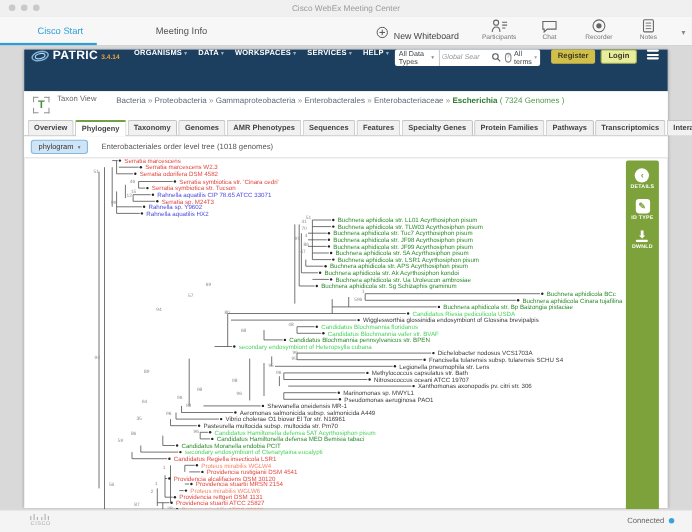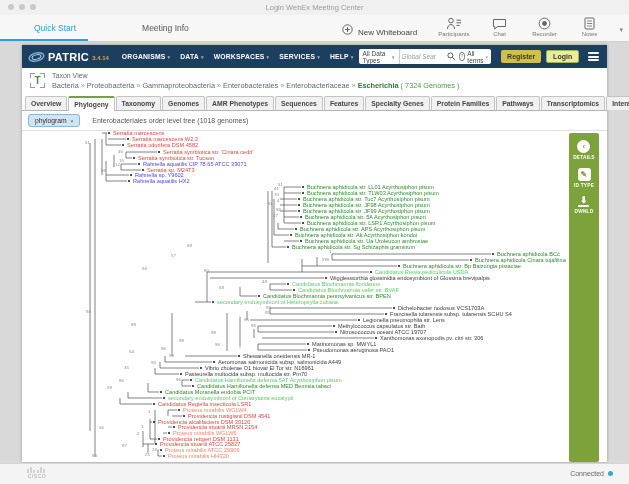--- a/index.html
+++ b/index.html
@@ -15,21 +15,21 @@
   .wtab.active{color:#2aa0d8}
   .tab-underline{position:absolute;left:0;bottom:0;width:88px;height:2px;background:#2aa0d8}
   .wtools{position:absolute;right:6px;top:2px;display:flex;align-items:flex-start;gap:15px}
   .nw{display:flex;align-items:flex-end;gap:5px;font-size:8px;color:#444;margin-top:7px;margin-right:6px}
   .wtool{display:flex;flex-direction:column;align-items:center;gap:1px;font-size:6px;color:#777;min-width:30px}
   .wtool .ic{height:13px;display:flex;align-items:flex-end}
   .more-caret{color:#888;font-size:7px;margin-top:9px}
   
   .canvas{position:absolute;top:42px;bottom:20px;left:0;right:0;background:#d9d9d9}
   .patric{position:absolute;left:22px;top:3px;width:585px;bottom:2px;background:#fff;box-shadow:0 0 3px rgba(0,0,0,.3)}
-  .pnav{height:23px;background:#1c3e5f;display:flex;align-items:center;padding:0 6px;gap:5px}
+  .pnav{height:38px;background:#1c3e5f;display:flex;align-items:flex-start;padding:0 6px;gap:5px}
   .plogo{display:flex;align-items:center;gap:3px}
   .swoosh{display:block}
   .plogo .word{color:#fff;font-weight:bold;font-size:11px;letter-spacing:.3px}
   .plogo .ver{color:#f0a13a;font-size:6px;font-weight:bold;margin-top:3px}
   .pmenu{display:flex;gap:10px;margin-left:8px}
   .mi{color:#fff;font-size:6.8px;font-weight:bold;display:flex;gap:2px;align-items:center;letter-spacing:.2px}
   .mcaret{color:#93a9bc;font-size:5px}
   .psearch{margin-left:auto;display:flex;align-items:center;background:#fff;border-radius:2px;height:15px;font-size:6.5px;color:#444}
   .psel{padding:0 4px;display:flex;align-items:center;gap:3px;border-right:1px solid #ccc;height:100%}
   .psel .mcaret{color:#888}
@@ -43,21 +43,21 @@
   .hamb i{display:block;height:2px;background:#fff;border-radius:1px}
   
   .pcrumbs{padding:4px 8px 3px 8px;display:flex;gap:7px;background:#fff;align-items:flex-start}
   .ticon{width:15px;height:15px;position:relative;margin-top:1px}
   .ticon .t{position:absolute;inset:0;text-align:center;font-size:10px;font-weight:bold;color:#4a8f3f;line-height:15px}
   .ticon .c{position:absolute;width:4px;height:4px;border:0 solid #999}
   .ticon .tl{left:0;top:0;border-left-width:1px;border-top-width:1px}
   .ticon .tr{right:0;top:0;border-right-width:1px;border-top-width:1px}
   .ticon .bl{left:0;bottom:0;border-left-width:1px;border-bottom-width:1px}
   .ticon .br{right:0;bottom:0;border-right-width:1px;border-bottom-width:1px}
-  .crumb-block{display:flex;flex-direction:column;gap:2px}
+  .crumb-block{display:flex;flex-direction:row;gap:18px}
   .tv-label{font-size:7px;color:#666}
   .crumb-line{font-size:7.3px;color:#5a6b7b}
   .crumb-line .sep{color:#999;margin:0 2px}
   .crumb-line .cur{font-weight:bold;color:#2e7d32}
   .crumb-line .cnt{color:#4c9a45}
   
   .ptabs{display:flex;background:#fff;padding:3px 3px 0 3px;border-bottom:1px solid #b5b5b5}
   .ptab{font-size:6.8px;font-weight:bold;color:#444;padding:3px 5px 2px 5px;background:#f1f1f1;border:1px solid #c3c3c3;border-bottom:none;margin-right:1px;border-radius:2px 2px 0 0;white-space:nowrap}
   .ptab.active{background:#fff;border-top:2px solid #74a044;margin-bottom:-1px;padding-bottom:3px}
   
@@ -84,26 +84,26 @@
 </style>
 </head>
 <body>
 
 <div class="titlebar">
   <div class="lights">
     <span class="light"></span>
     <span class="light"></span>
     <span class="light"></span>
   </div>
-  <div class="win-title">Login WebEx Meeting Center</div>
+  <div class="win-title">Cisco WebEx Meeting Center</div>
 </div>
 
 <div class="tabbar">
   <div id="webexTabs" style="display:flex">
-      <div class="wtab active">Quick Start</div>
+      <div class="wtab active">Cisco Start</div>
       <div class="wtab">Meeting Info</div>
     </div>
   <div class="tab-underline"></div>
   <div class="wtools">
     <div class="nw">
       <span><svg width="11" height="11" viewBox="0 0 11 11">
             <circle cx="5.5" cy="5.5" r="4.7" fill="none" stroke="#555" stroke-width="0.9"></circle>
             <path d="M5.5 3v5M3 5.5h5" stroke="#555" stroke-width="0.9"></path>
           </svg></span>
       <span>New Whiteboard</span>

